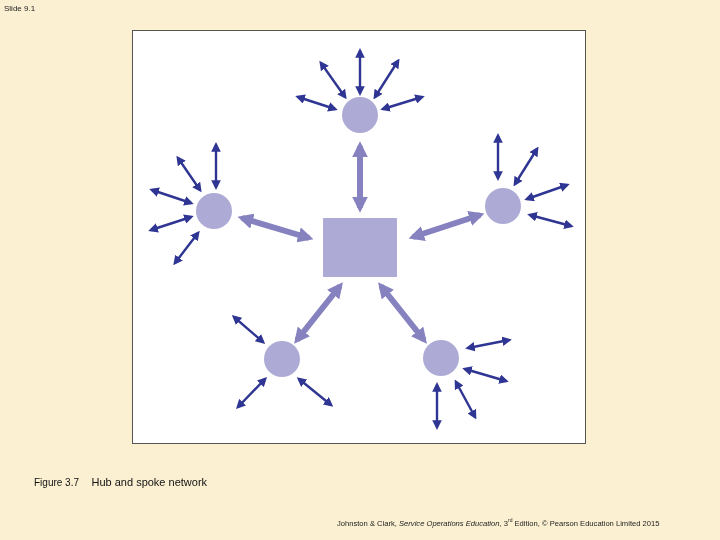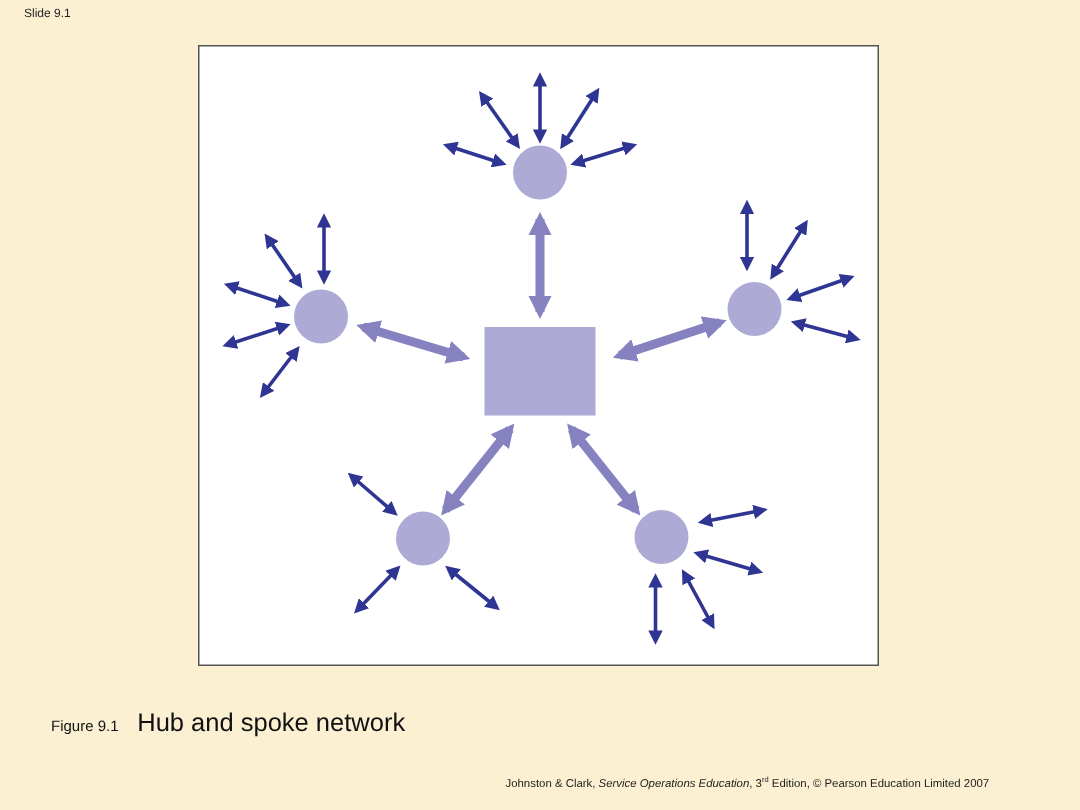--- a/index.html
+++ b/index.html
@@ -4,38 +4,38 @@
 <style>
   html, body { margin: 0; padding: 0; }
   body {
     width: 720px; height: 540px;
     background: #fbf0d2;
     position: relative;
     overflow: hidden;
     font-family: "Liberation Sans", sans-serif;
   }
   .slide-label {
-    position: absolute; left: 16px; top: 4px;
+    position: absolute; left: 4px; top: 4px;
     font-size: 8px; color: #222;
   }
   .figure-frame {
     position: absolute; left: 132px; top: 30px;
     width: 454px; height: 414px;
     background: #ffffff;
     border: 1px solid #555;
     box-sizing: border-box;
   }
   .figure-frame svg { position: absolute; left: 0; top: 0; }
   .caption {
     position: absolute; left: 34px; top: 472px;
     color: #111;
     white-space: nowrap;
   }
   .caption .fig-num { font-size: 10px; margin-right: 8px; }
-  .caption .fig-title { font-size: 17px; }
+  .caption .fig-title { font-size: 11px; }
   .footer {
     position: absolute; left: 337px; top: 517px;
     font-size: 7.6px; color: #222; white-space: nowrap;
   }
   .footer sup { font-size: 5px; }
 </style>
 </head>
 <body>
 
 <div class="slide-label">Slide 9.1</div>
@@ -92,17 +92,17 @@
 
       <line x1="467" y1="347" x2="508" y2="339" marker-start="url(#mSmall)" marker-end="url(#mSmall)"></line>
       <line x1="464" y1="368" x2="505" y2="380" marker-start="url(#mSmall)" marker-end="url(#mSmall)"></line>
       <line x1="436" y1="384" x2="436" y2="426" marker-start="url(#mSmall)" marker-end="url(#mSmall)"></line>
       <line x1="455" y1="381" x2="474" y2="416" marker-start="url(#mSmall)" marker-end="url(#mSmall)"></line>
     </g>
   </svg>
 </div>
 
 <div class="caption">
-  <span class="fig-num">Figure 9.1</span>
+  <span class="fig-num">Figure 3.7</span>
   <span class="fig-title">Hub and spoke network</span>
 </div>
 
-<div class="footer"><span>Johnston &amp; Clark, </span><i>Service Operations Education</i><span>, 3</span><sup>rd</sup><span> Edition, © Pearson Education Limited 2007</span></div>
+<div class="footer"><span>Johnston &amp; Clark, </span><i>Service Operations Education</i><span>, 3</span><sup>rd</sup><span> Edition, © Pearson Education Limited 2015</span></div>
 
 </body></html>

